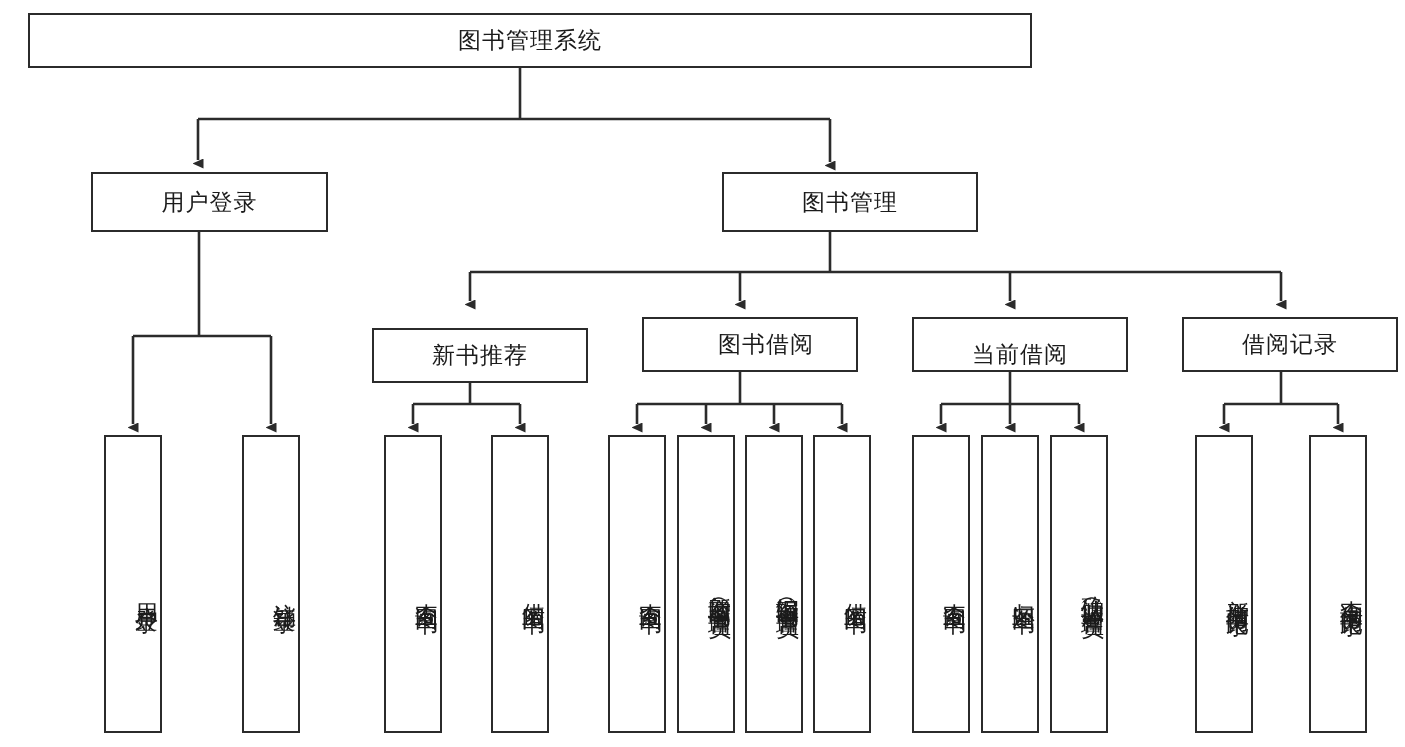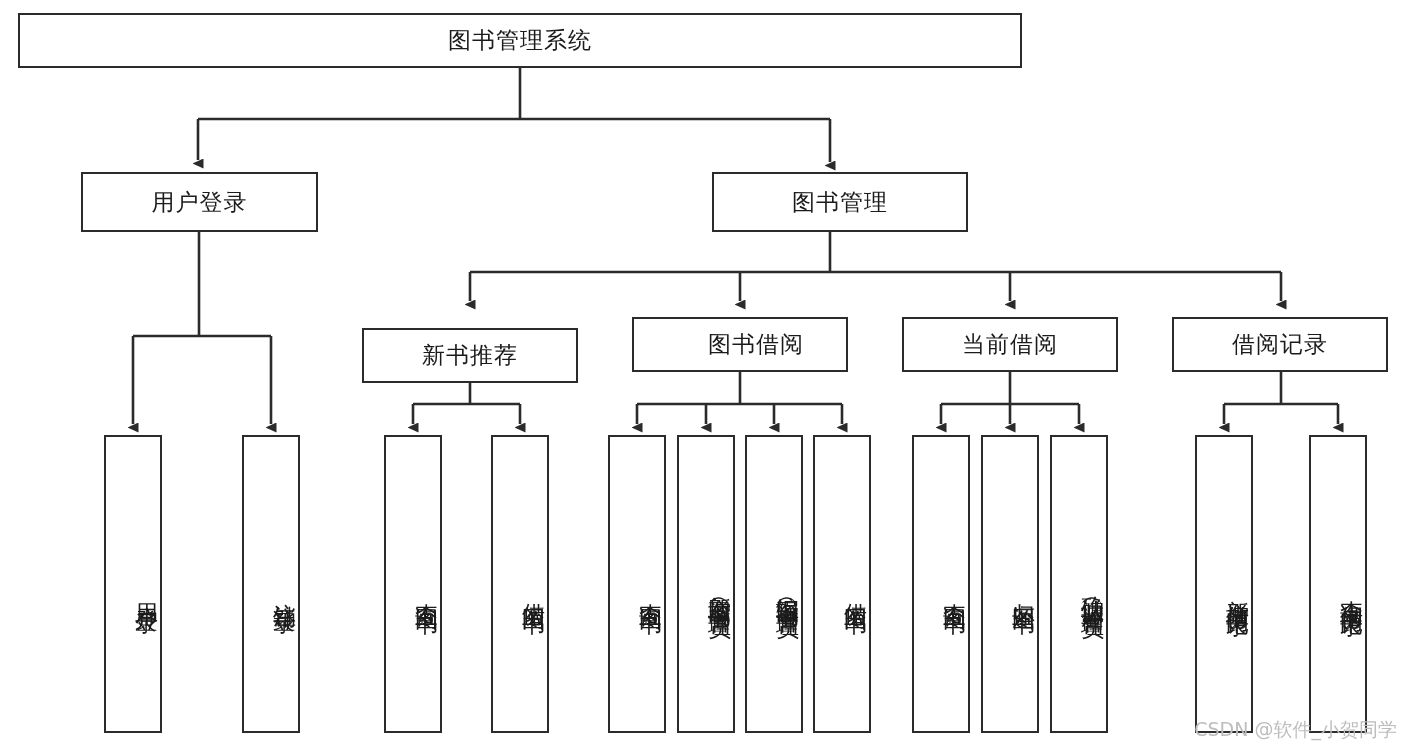--- a/index.html
+++ b/index.html
@@ -23,20 +23,21 @@
     border: 2px solid #2b2b2b;
     background: #ffffff;
     display: flex;
     align-items: center;
     justify-content: center;
     color: #1b1b1b;
   }
   .node.horiz {
     font-size: 23px;
     letter-spacing: 1px;
+    margin-left: 10px;
   }
   .node.vert {
     writing-mode: vertical-rl;
     text-orientation: upright;
     font-size: 23px;
     line-height: 1.18;
     letter-spacing: 3px;
     padding-top: 14px;
     align-items: flex-start;
     justify-content: center;
@@ -131,21 +132,21 @@
   <div class="node horiz" style="left:712px; top:172px; width:256px; height:60px;">
     <span>图书管理</span>
   </div>
 
   <div class="node horiz" style="left:362px; top:328px; width:216px; height:55px;">
     <span>新书推荐</span>
   </div>
   <div class="node horiz" style="left:632px; top:317px; width:216px; height:55px;padding-left:32px;">
     <span>图书借阅</span>
   </div>
-  <div class="node horiz" style="left:902px; top:317px; width:216px; height:55px;">
+  <div class="node horiz" style="left:902px; top:317px; width:216px; height:55px;align-items:flex-end;">
     <span>当前借阅</span>
   </div>
   <div class="node horiz" style="left:1172px; top:317px; width:216px; height:55px;font-family:Liberation Mono, monospace;">
     <span>借阅记录</span>
   </div>
 
   <div class="node vert" style="left:104px; top:435px; width:58px; height:298px;">
     <span class="vtext">用户登录</span>
   </div>
   <div class="node vert" style="left:242px; top:435px; width:58px; height:298px;">
@@ -182,15 +183,14 @@
     <span class="vtext">确认归还（管理员）</span>
   </div>
 
   <div class="node vert" style="left:1195px; top:435px; width:58px; height:298px;">
     <span class="vtext">新增借阅记录</span>
   </div>
   <div class="node vert" style="left:1309px; top:435px; width:58px; height:298px;">
     <span class="vtext">查询借阅记录</span>
   </div>
 
-  <div class="watermark">CSDN @软件_小贺同学</div>
 
 </div>
 
 </body></html>

